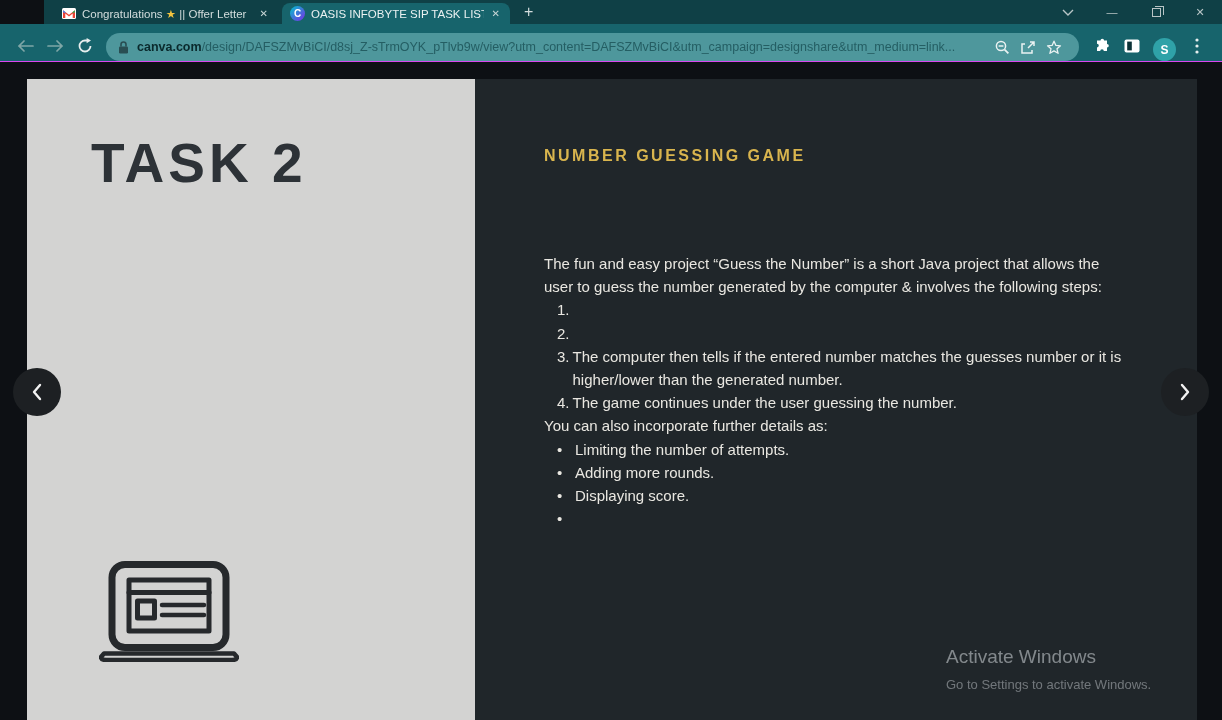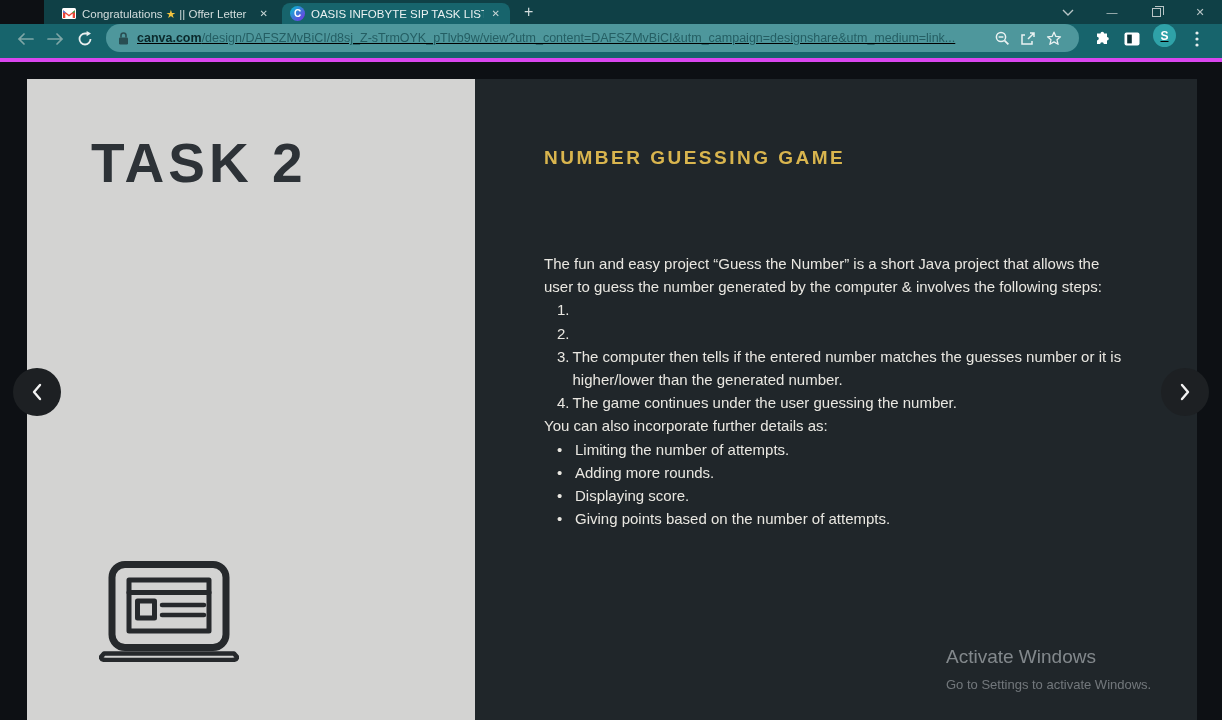--- a/index.html
+++ b/index.html
@@ -15,38 +15,38 @@
   .tab-label { flex:1; white-space:nowrap; overflow:hidden; }
   .tab-label .star { color:#f3c43f; }
   .tab-close { font-size:10px; color:#c9d6d6; padding:0 2px; cursor:pointer; }
   .newtab { color:#d3dddd; font-size:16px; margin-left:14px; margin-bottom:3px; cursor:pointer; }
   .win-controls { position:absolute; right:0; top:0; height:24px; display:flex; align-items:center; }
   .win-btn { width:44px; height:24px; display:flex; align-items:center; justify-content:center; color:#b8c5c6; font-size:11px; cursor:pointer; }
   .restore-glyph { width:9px; height:9px; border:1px solid #b8c5c6; position:relative; }
   .restore-glyph:before { content:""; position:absolute; left:2px; bottom:2px; width:8px; height:8px; border:1px solid #b8c5c6; border-bottom:none; border-left:none; background:transparent; top:-3px; right:-3px; }
 
   
-  .toolbar { height:38px; background:#17646c; display:flex; align-items:flex-start; padding:0 10px; border-bottom:4px solid #d946ef;text-decoration:underline; }
+  .toolbar { height:38px; background:#17646c; display:flex; align-items:flex-end; padding:0 10px; border-bottom:1px solid #d946ef; }
   .nav-ic { width:30px; height:30px; display:flex; align-items:center; justify-content:center; cursor:pointer; flex:0 0 auto; }
   .omnibox { flex:1; height:28px; background:#4e979c; border-radius:14px; margin:0 8px 0 6px; display:flex; align-items:center; padding:0 12px; overflow:hidden; cursor:text; }
   .url-text { font-size:12.5px; white-space:nowrap; overflow:hidden; flex:1; margin-left:8px; }
   .url-domain { color:#0a292c; font-weight:bold; }
   .url-path { color:#245e63; }
   .omni-ic { width:26px; height:26px; display:flex; align-items:center; justify-content:center; cursor:pointer; flex:0 0 auto; }
   .avatar { width:23px; height:23px; border-radius:50%; background:#2fa2a8; color:#fff; font-size:12px; font-weight:bold;
             display:flex; align-items:center; justify-content:center; margin:0 6px; cursor:pointer; flex:0 0 auto; }
 
   
   .viewport { position:relative; width:1222px; height:658px; background:#0d1014; }
   .slide { position:absolute; left:27px; top:0; width:1170px; height:658px; display:flex;margin-top:17px; }
   .panel-left { width:448px; background:#d3d3d2; position:relative; }
   .task-title { position:absolute; left:64px; top:52px; font-size:55px; font-weight:700; letter-spacing:4px; color:#2d3237; }
   .laptop { position:absolute; left:72px; top:482px; }
   .panel-right { flex:1; background:#20262a; position:relative; color:#e9e7e1; }
-  .heading { position:absolute; left:69px; top:68px; font-size:19px; font-weight:700; letter-spacing:2.5px; color:#d9b54e; white-space:nowrap; }
+  .heading { position:absolute; left:69px; top:68px; font-size:16px; font-weight:700; letter-spacing:2.5px; color:#d9b54e; white-space:nowrap; }
   .content { position:absolute; left:69px; top:173px; width:585px; font-size:15px; line-height:23.2px; }
   .steps, .bullets { list-style:none; }
   .steps li, .bullets li { display:flex; }
   .steps li { padding-left:13px; }
   .step-marker { flex:0 0 auto; margin-right:3px; }
   .bullets li { padding-left:13px; }
   .bullet-dot { flex:0 0 18px; }
 
   .nav-circle { position:absolute; width:48px; height:48px; border-radius:50%; background:#1d2023; display:flex;
                 align-items:center; justify-content:center; cursor:pointer; }
@@ -224,21 +224,20 @@
           <li>
               <span class="bullet-dot">•</span>
               <span>Adding more rounds.</span>
             </li>
           <li>
               <span class="bullet-dot">•</span>
               <span>Displaying score.</span>
             </li>
           <li>
               <span class="bullet-dot">•</span>
-              <span>Giving points based on the number of attempts.</span>
             </li>
         </ul>
       </div>
     </div>
   </div>
 
   <div class="nav-circle nav-left">
     <svg width="12" height="18" viewBox="0 0 12 18">
         <polyline points="9,2 3,9 9,16" fill="none" stroke="#f2f2f2" stroke-width="2.4" stroke-linecap="round" stroke-linejoin="round"></polyline>
       </svg>

